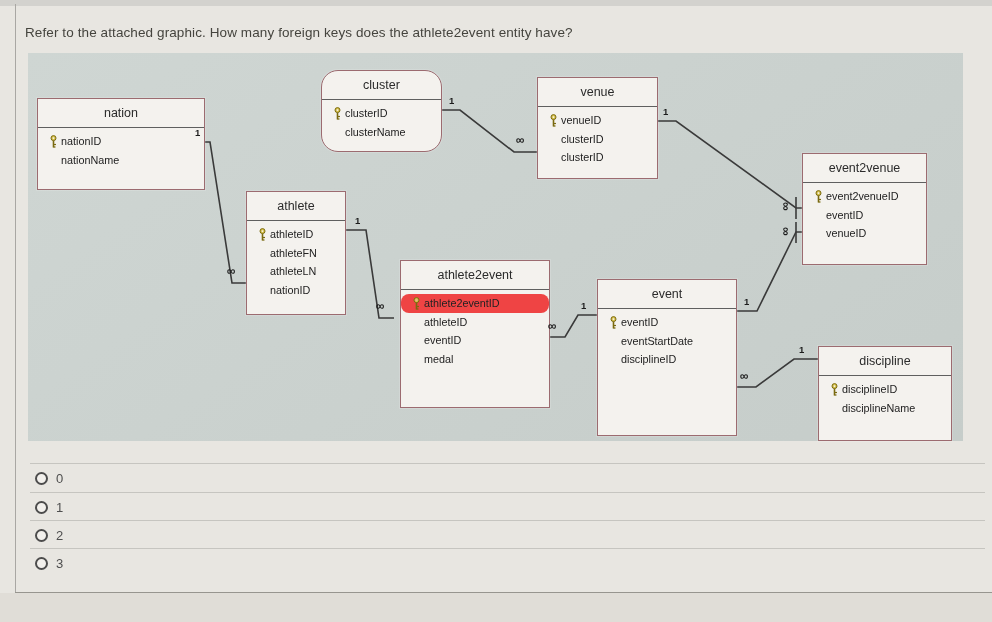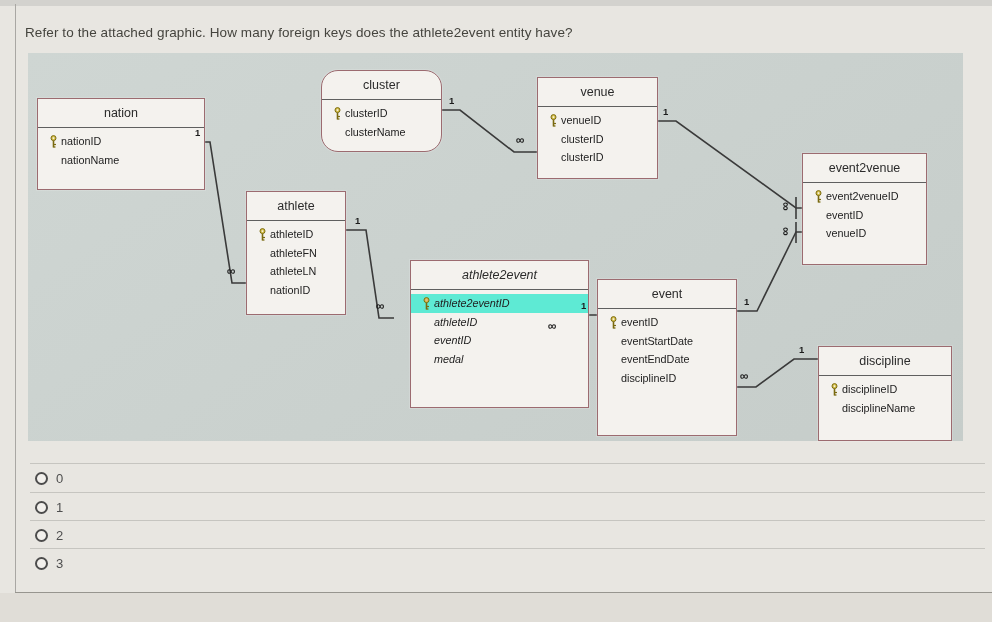--- a/index.html
+++ b/index.html
@@ -31,21 +31,21 @@
     position:absolute; box-sizing:border-box;
     background:#f4f2ee; border:1.5px solid #9c6b70;
     box-shadow:0 0 0 1px rgba(255,255,255,0.15);
   }
   .entity-title {
     height:28px; line-height:28px; text-align:center;
     font-size:12.5px; color:#2b2b2b; border-bottom:1px solid #5f5f5f;
   }
   .fields { padding-top:4px; }
   .frow { display:flex; align-items:center; height:18.6px; padding-left:7px; }
-  .frow.hl { background:#5eead4; }
+  .frow.hl { background:#ef4444;border-radius:8px; }
   .kcol { width:16px; display:flex; align-items:center; justify-content:center; flex:none; }
   .fname { font-size:10.8px; color:#222; white-space:nowrap; }
 
   .card-lab { position:absolute; font-weight:bold; color:#1c1c1c; }
   .card-lab.one { font-size:9.5px; }
   .card-lab.inf { font-size:12px; line-height:11px; }
   .card-lab.rot { transform:rotate(90deg); }
 
   .opt-divider { position:absolute; left:30px; width:955px; height:1px; background:#c6c5c0; }
   .opt-row { position:absolute; left:30px; width:940px; height:26px; cursor:pointer; }
@@ -172,21 +172,21 @@
         <span class="kcol"></span>
         <span class="fname">athleteLN</span>
       </div>
       <div class="frow">
         <span class="kcol"></span>
         <span class="fname">nationID</span>
       </div>
     </div>
   </div>
 
-  <div class="entity" style="left:410px; top:260px; width:179px; height:148px;font-style:italic;">
+  <div class="entity" style="left:400px; top:260px; width:150px; height:148px;">
     <div class="entity-title">athlete2event</div>
     <div class="fields">
       <div class="frow hl">
         <span class="kcol">
           <svg width="9" height="13" viewBox="0 0 9 13">
               <circle cx="4.5" cy="3.1" r="2.5" fill="#d8c24a" stroke="#7a6a10"></circle>
               <circle cx="4.5" cy="3.1" r="0.9" fill="#e8a6a6"></circle>
               <line x1="4.5" y1="5.6" x2="4.5" y2="12.5" stroke="#7a6a10" stroke-width="1.6"></line>
               <line x1="4.5" y1="9.5" x2="7" y2="9.5" stroke="#7a6a10" stroke-width="1.2"></line>
               <line x1="4.5" y1="12" x2="6.5" y2="12" stroke="#7a6a10" stroke-width="1.2"></line>
@@ -220,24 +220,20 @@
               <line x1="4.5" y1="5.6" x2="4.5" y2="12.5" stroke="#7a6a10" stroke-width="1.6"></line>
               <line x1="4.5" y1="9.5" x2="7" y2="9.5" stroke="#7a6a10" stroke-width="1.2"></line>
               <line x1="4.5" y1="12" x2="6.5" y2="12" stroke="#7a6a10" stroke-width="1.2"></line>
             </svg>
         </span>
         <span class="fname">eventID</span>
       </div>
       <div class="frow">
         <span class="kcol"></span>
         <span class="fname">eventStartDate</span>
-      </div>
-      <div class="frow">
-        <span class="kcol"></span>
-        <span class="fname">eventEndDate</span>
       </div>
       <div class="frow">
         <span class="kcol"></span>
         <span class="fname">disciplineID</span>
       </div>
     </div>
   </div>
 
   <div class="entity" style="left:802px; top:153px; width:125px; height:112px;">
     <div class="entity-title">event2venue</div>

